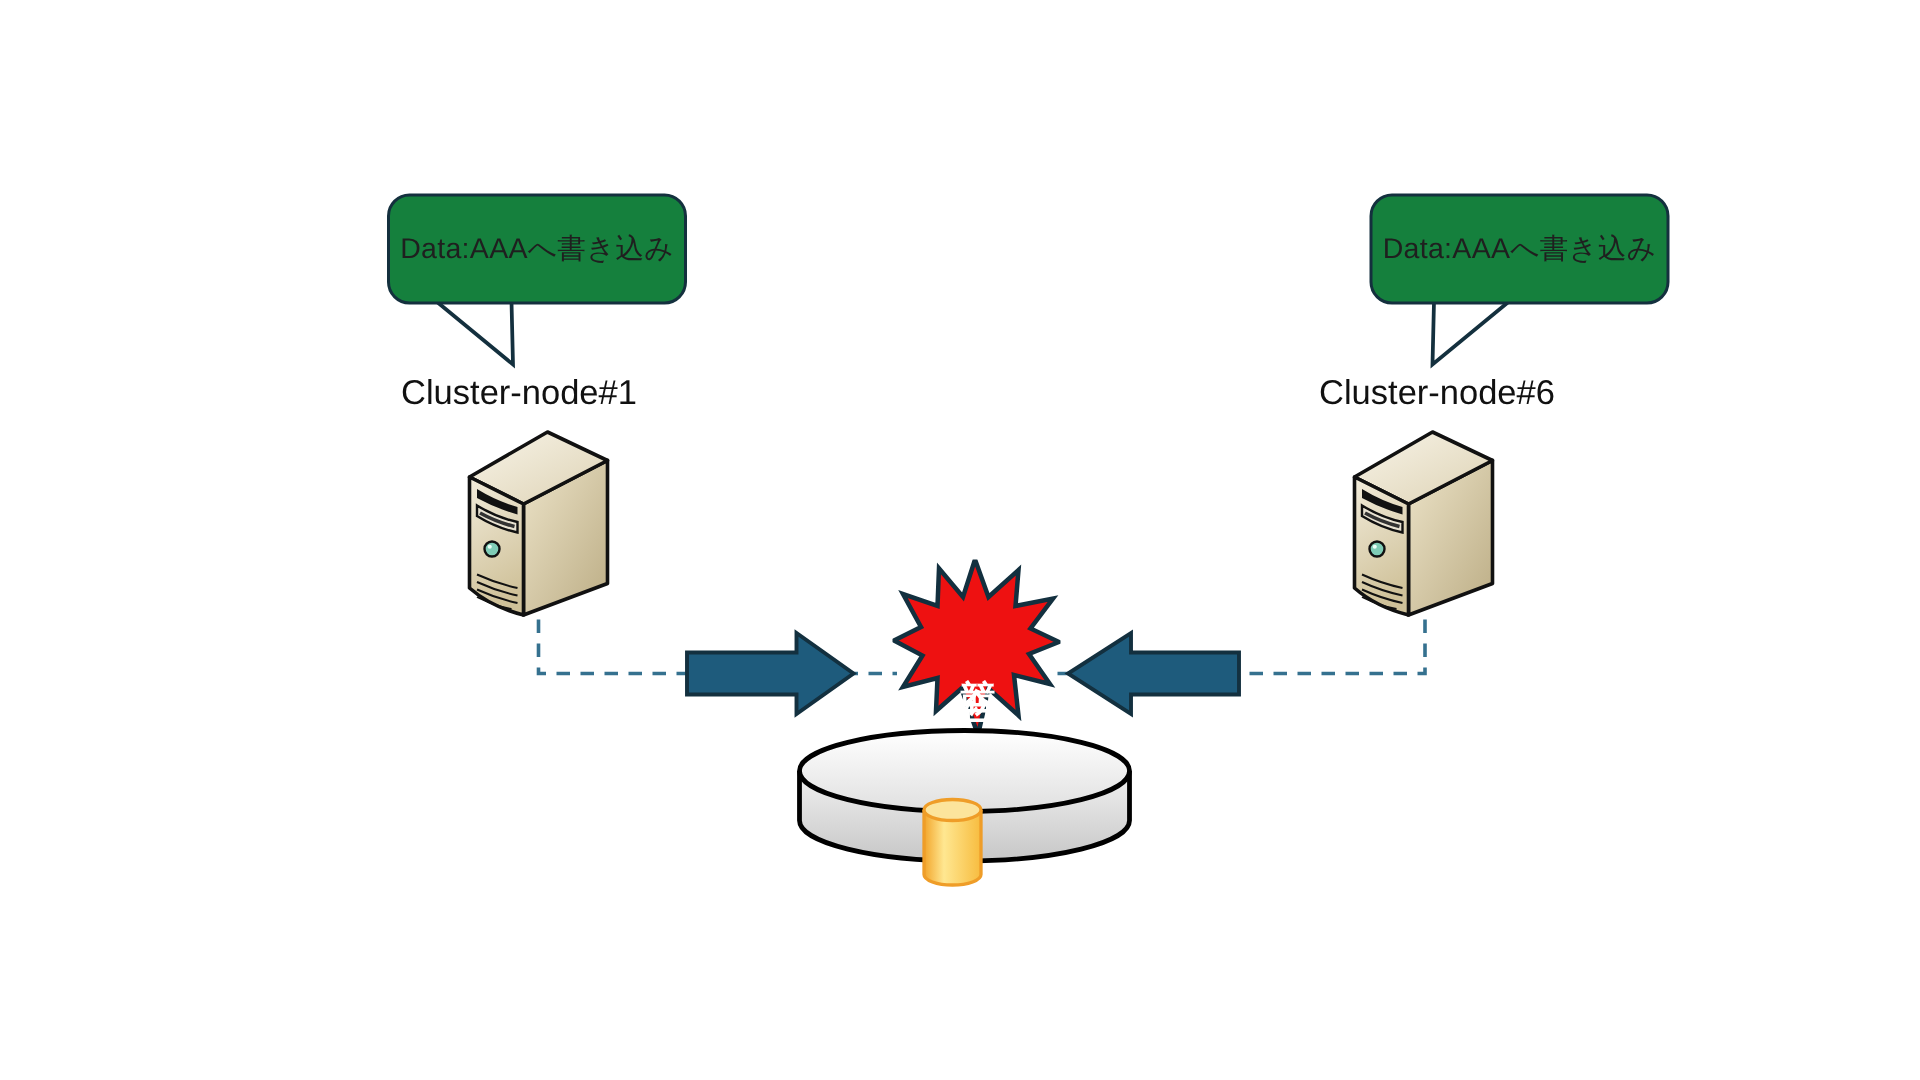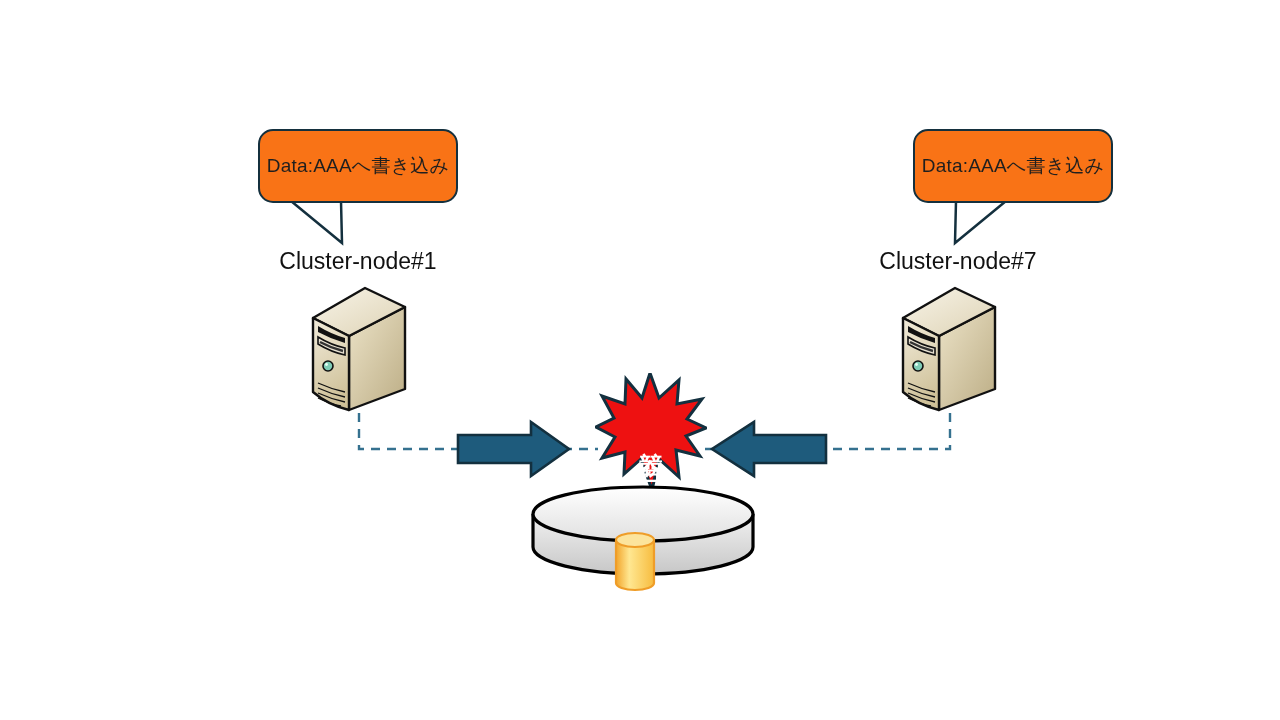--- a/index.html
+++ b/index.html
@@ -6,41 +6,41 @@
   html, body { width: 1280px; height: 720px; background: #ffffff; overflow: hidden; }
   body { font-family: "Liberation Sans", "DejaVu Sans", sans-serif; }
   .canvas { position: relative; width: 1280px; height: 720px; background: #ffffff; }
 
   .layer { position: absolute; left: 0; top: 0; }
 
   
   .bubble {
     position: absolute;
     width: 200px; height: 74px;
-    background: #f97316;
+    background: #15803d;
     border: 2.5px solid #14303e;
     border-radius: 15px;
     display: flex; align-items: center; justify-content: center;
     z-index: 6;
   }
   .bubble-left  { left: 258px; top: 129px; }
   .bubble-right { left: 913px; top: 129px; }
   .bubble span {
     font-size: 19px; color: #1f1f1f; letter-spacing: 0.2px; white-space: nowrap;
   }
   .tail { position: absolute; z-index: 5; overflow: visible; }
   .tail-left  { left: 288px; top: 201px; }
   .tail-right { left: 948px; top: 201px; }
 
   
   .node-label {
     position: absolute; width: 300px; text-align: center;
     font-size: 23px; color: #111111; z-index: 4; white-space: nowrap;
   }
-  .node-label-1 { left: 208px; top: 248px; text-align: center; }
+  .node-label-1 { left: 196px; top: 248px; text-align: center; }
   .node-label-2 { left: 808px; top: 248px; }
 
   
   .server { position: absolute; z-index: 3; }
   .server-left  { left: 311px; top: 286px; }
   .server-right { left: 901px; top: 286px; }
 
   
   .burst { position: absolute; left: 595px; top: 373px; z-index: 3; }
   .conflict-label {
@@ -165,21 +165,21 @@
     </defs>
     <path d="M5,33 L5,66 A110,27 0 0 0 225,66 L225,33" fill="url(#diskSide)" stroke="#000000" stroke-width="3.2"></path>
     <ellipse cx="115" cy="33" rx="110" ry="27" fill="url(#diskTop)" stroke="#000000" stroke-width="3.2"></ellipse>
     <g>
       <path d="M88,59 L88,102 A19,7 0 0 0 126,102 L126,59" fill="url(#goldBody)" stroke="#ef9d28" stroke-width="2.2"></path>
       <ellipse cx="107" cy="59" rx="19" ry="7" fill="#fce49c" stroke="#ef9d28" stroke-width="2.2"></ellipse>
     </g>
   </svg>
 
   <div class="node-label node-label-1">Cluster-node#1</div>
-  <div class="node-label node-label-2">Cluster-node#7</div>
+  <div class="node-label node-label-2">Cluster-node#6</div>
 
   <div class="bubble bubble-left">
     <span>Data:AAAへ書き込み</span>
   </div>
   <svg class="tail tail-left" width="62" height="46" viewBox="0 0 62 46">
     <path d="M3,0 L54,42 L53,0" fill="#ffffff" stroke="#14303e" stroke-width="2.5"></path>
   </svg>
 
   <div class="bubble bubble-right">
     <span>Data:AAAへ書き込み</span>

